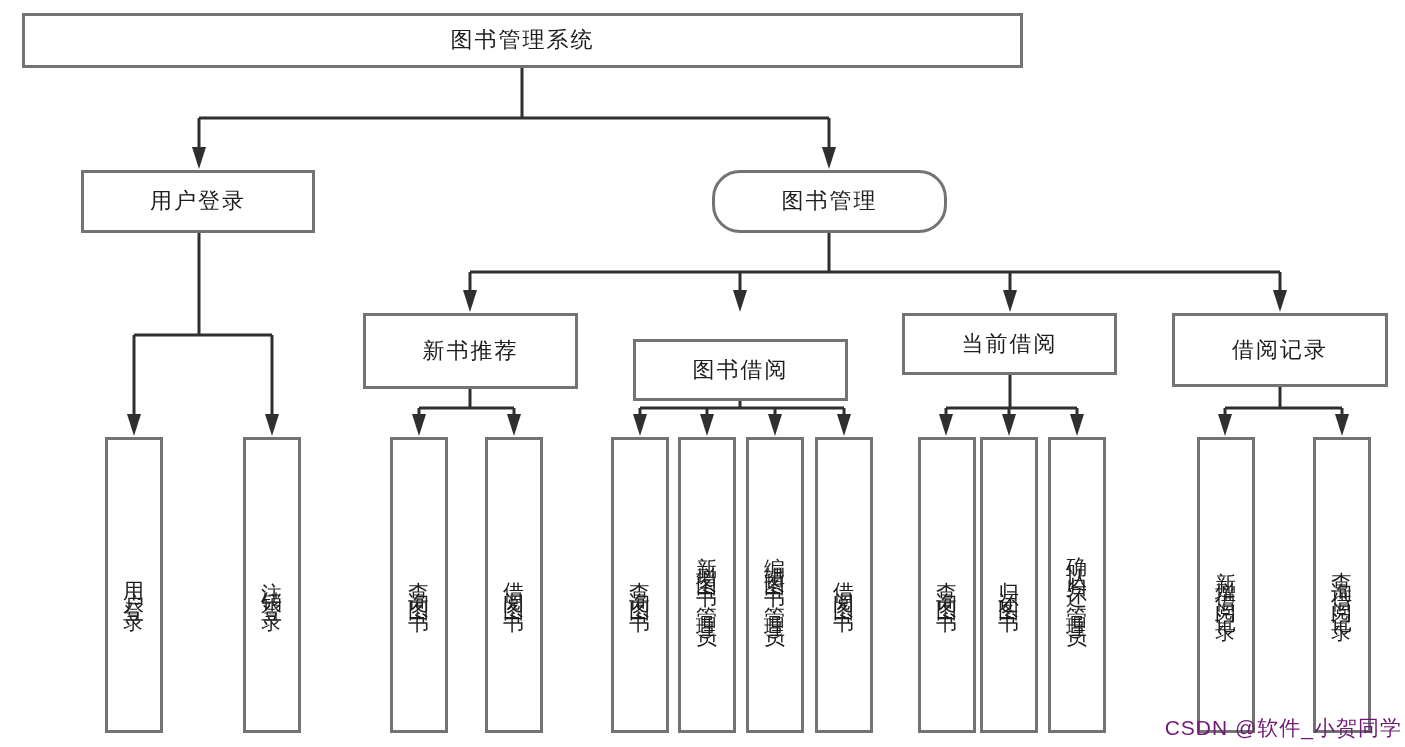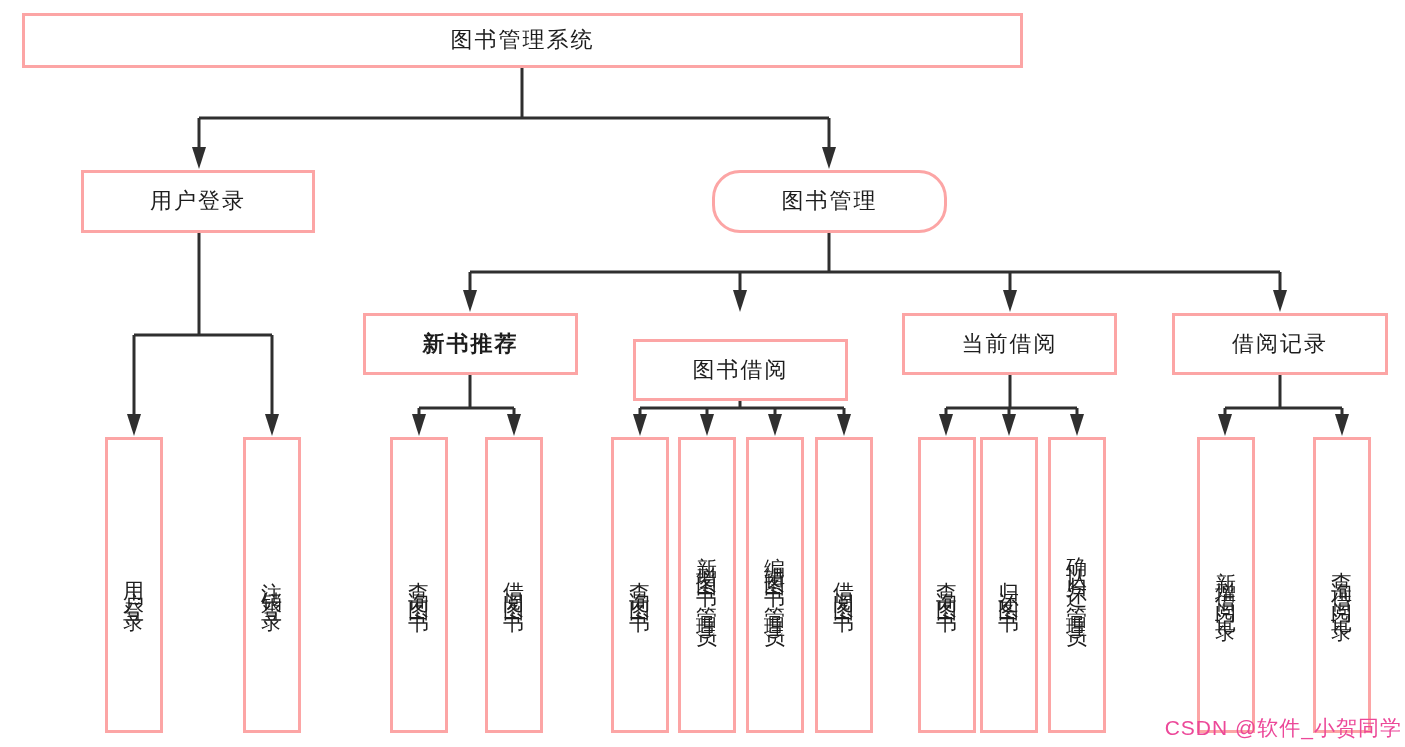--- a/index.html
+++ b/index.html
@@ -14,41 +14,41 @@
   }
   svg.connectors {
     position: absolute;
     left: 0; top: 0;
     width: 1405px; height: 747px;
     z-index: 1;
   }
   .node {
     position: absolute;
     box-sizing: border-box;
-    border: 3px solid #fca5a5;
+    border: 3px solid #737373;
     background: #ffffff;
     display: flex;
     align-items: center;
     justify-content: center;
     z-index: 2;
     font-size: 22px;
     letter-spacing: 2px;
     text-align: center;
     line-height: 1.2;
   }
   
   .n-root   { left: 22px;   top: 13px;  width: 1001px; height: 55px; }
   
   .n-l2-0   { left: 81px;   top: 170px; width: 234px;  height: 63px; }
   .n-l2-1   { left: 712px;  top: 170px; width: 235px;  height: 63px; border-radius: 28px; }
   
-  .n-l3-0   { left: 363px;  top: 313px; width: 215px;  height: 62px; font-weight: bold; }
+  .n-l3-0   { left: 363px;  top: 313px; width: 215px;  height: 76px; }
   .n-l3-1   { left: 633px;  top: 313px; width: 215px;  height: 62px; margin-top: 26px; }
   .n-l3-2   { left: 902px;  top: 313px; width: 215px;  height: 62px; }
-  .n-l3-3   { left: 1172px; top: 313px; width: 216px;  height: 62px; }
+  .n-l3-3   { left: 1172px; top: 313px; width: 216px;  height: 74px; }
   
   .leaf {
     top: 437px;
     width: 58px;
     height: 296px;
     writing-mode: vertical-rl;
     text-orientation: mixed;
     font-size: 21px;
     letter-spacing: 10px;
     line-height: 1;
@@ -66,21 +66,21 @@
   .n-cb-1 { left: 980px; }
   .n-cb-2 { left: 1048px; }
   .n-br-0 { left: 1197px; }
   .n-br-1 { left: 1313px; }
   .watermark {
     position: absolute;
     right: 3px;
     bottom: 5px;
     font-size: 21px;
     letter-spacing: 1px;
-    color: #ec4899;
+    color: #701a75;
     z-index: 5;
     white-space: nowrap;
   }
 </style>
 </head>
 <body>
 
 <div class="canvas">
 
   <svg class="connectors" viewBox="0 0 1405 747" xmlns="http://www.w3.org/2000/svg">

